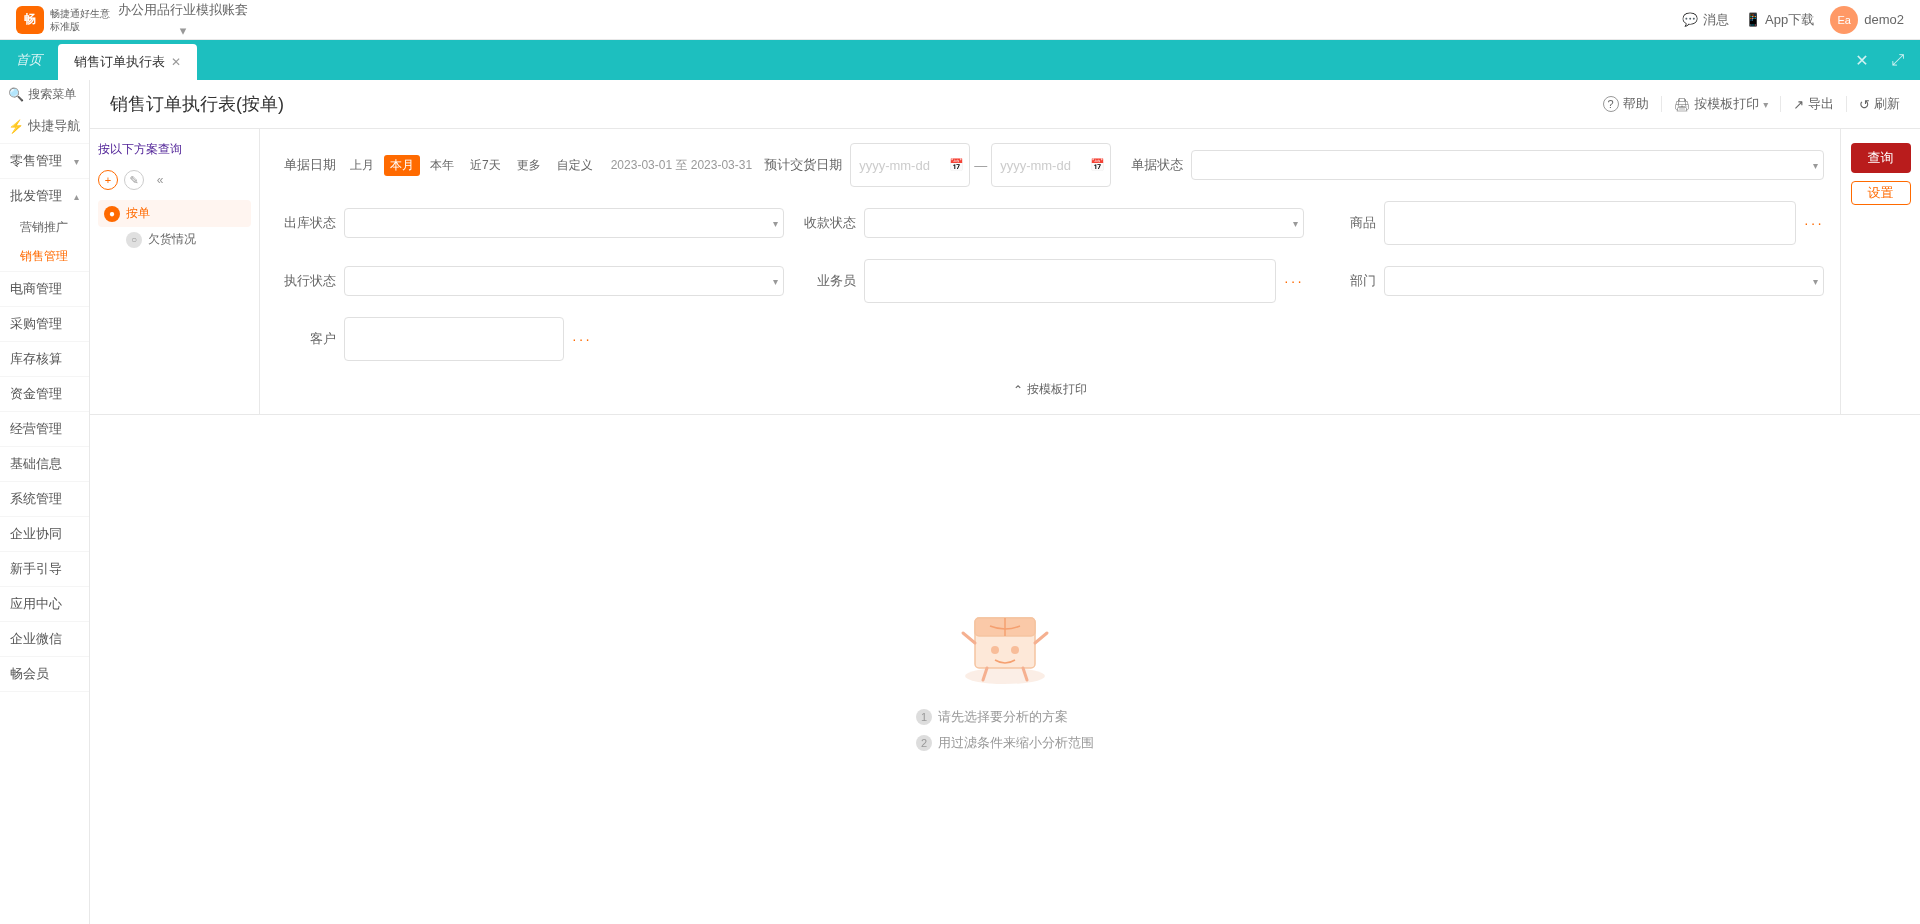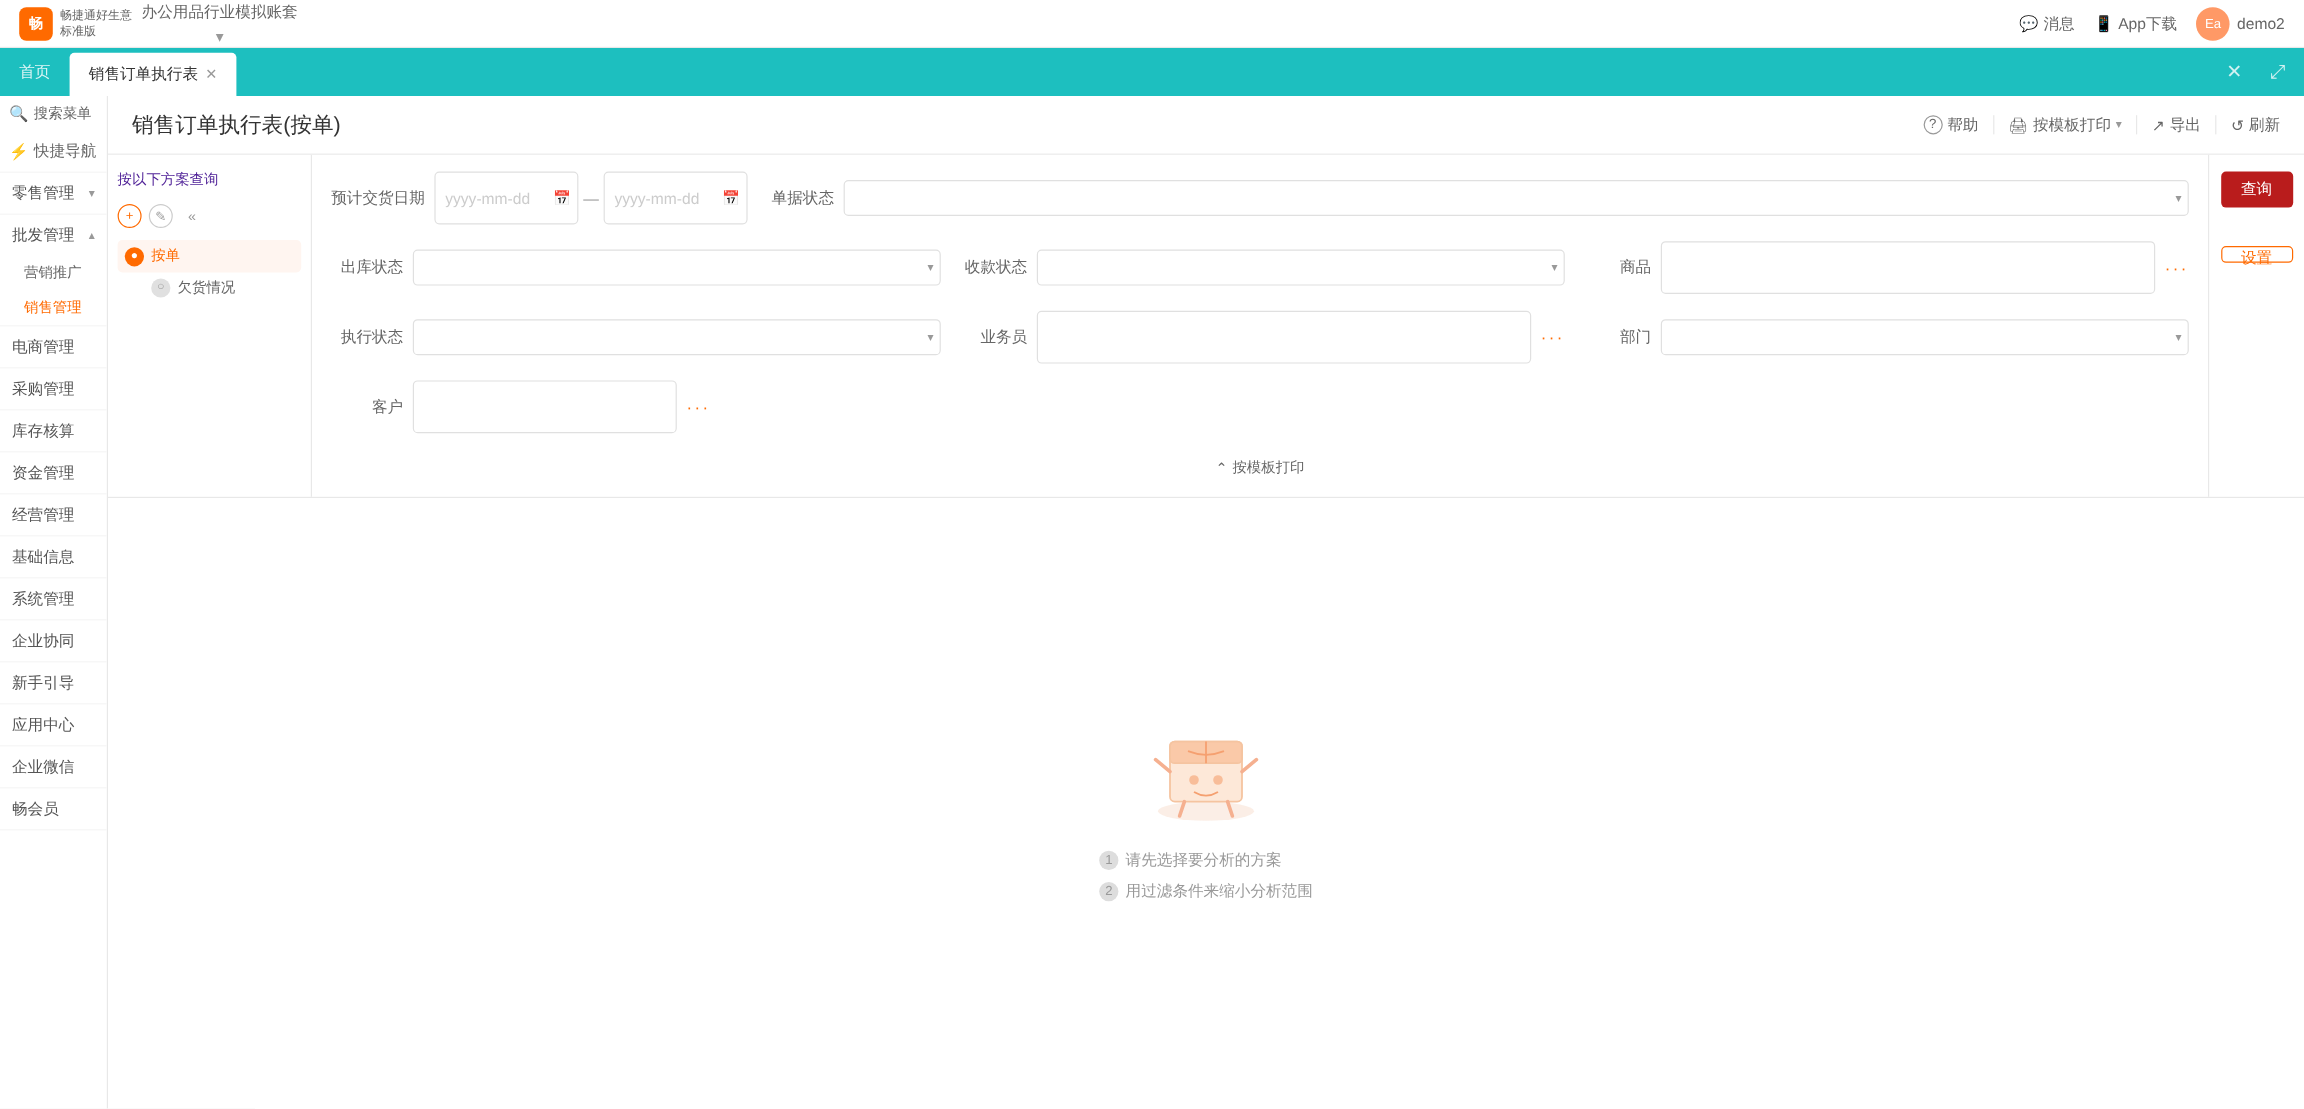--- a/index.html
+++ b/index.html
@@ -12,21 +12,21 @@
     .logo-icon { width: 28px; height: 28px; background: #ff6a00; border-radius: 6px; display: flex; align-items: center; justify-content: center; color: #fff; font-size: 12px; font-weight: bold; }
     .logo-text { font-size: 11px; color: #666; line-height: 1.3; }
     .breadcrumb-area { display: flex; align-items: center; gap: 4px; color: #666; font-size: 13px; flex-direction: column; }
     .top-bar-right { display: flex; align-items: center; gap: 16px; }
     .top-bar-action { display: flex; align-items: center; gap: 4px; color: #666; font-size: 13px; cursor: pointer; }
     .avatar { width: 28px; height: 28px; border-radius: 50%; background: #ccc; overflow: hidden; display: flex; align-items: center; justify-content: center; font-size: 11px; color: #fff; background: #ff9966; }
 
     
     .tab-bar { height: 40px; background: #1dbfbf; display: flex; align-items: stretch; flex-shrink: 0; }
     .tab-item { display: flex; align-items: center; padding: 0 16px; color: rgba(255,255,255,0.85); font-size: 13px; cursor: pointer; gap: 6px; position: relative; }
-    .tab-item.home { background: transparent; }
+    .tab-item.home { background: transparent; font-style: italic; }
     .tab-item.active { background: #fff; color: #333; border-radius: 4px 4px 0 0; margin-top: 4px; }
     .tab-close { color: #999; font-size: 12px; cursor: pointer; }
     .tab-bar-right { margin-left: auto; display: flex; align-items: center; gap: 8px; padding-right: 8px; }
     .tab-bar-btn { color: rgba(255,255,255,0.8); font-size: 16px; cursor: pointer; width: 28px; height: 28px; display: flex; align-items: center; justify-content: center; }
 
     
     .main-layout { display: flex; flex: 1; overflow: hidden; }
 
     
     .sidebar { width: 90px; background: #fff; border-right: 1px solid #e8e8e8; display: flex; flex-direction: column; flex-shrink: 0; overflow-y: auto; }
@@ -82,21 +82,21 @@
     .quick-date-btn { padding: 2px 6px; font-size: 12px; color: #666; cursor: pointer; border-radius: 3px; }
     .quick-date-btn.active { background: #ff6a00; color: #fff; border-radius: 3px; }
     .date-range-hint { font-size: 12px; color: #999; margin-left: 4px; }
     .more-dots { color: #ff6a00; font-size: 14px; cursor: pointer; letter-spacing: 2px; }
     .collapse-row { display: flex; align-items: center; justify-content: center; padding: 6px 0; }
     .collapse-row-btn { display: flex; align-items: center; gap: 4px; color: #666; font-size: 12px; cursor: pointer; }
 
     
     .action-sidebar { width: 80px; flex-shrink: 0; border-left: 1px solid #e8e8e8; display: flex; flex-direction: column; align-items: center; padding: 14px 8px; gap: 8px; }
     .query-btn { background: #b91c1c; color: #fff; border: none; border-radius: 4px; width: 60px; height: 30px; font-size: 13px; cursor: pointer; }
-    .setting-btn { background: #fff; color: #ff6a00; border: 1px solid #ff6a00; border-radius: 4px; width: 60px; height: 14px; font-size: 13px; cursor: pointer; margin-top: 24px; }
+    .setting-btn { background: #fff; color: #ff6a00; border: 1px solid #ff6a00; border-radius: 4px; width: 60px; height: 24px; font-size: 13px; cursor: pointer; }
 
     
     .empty-state { flex: 1; display: flex; flex-direction: column; align-items: center; justify-content: center; background: #fff; }
     .empty-icon { width: 120px; height: 100px; margin-bottom: 20px; }
     .empty-tips { display: flex; flex-direction: column; gap: 8px; }
     .empty-tip { display: flex; align-items: center; gap: 6px; font-size: 13px; color: #999; }
     .tip-num { width: 16px; height: 16px; border-radius: 50%; background: #ddd; color: #999; font-size: 11px; display: flex; align-items: center; justify-content: center; flex-shrink: 0; }
 
     
     ::-webkit-scrollbar { width: 4px; height: 4px; }
@@ -259,20 +259,32 @@
           <div class="plan-item-icon gray" style="font-size:10px;">○</div>
           <span>欠货情况</span>
         </div>
       </div>
 
       <div style="flex:1;display:flex;flex-direction:column;">
         <div class="filter-form">
 
           <div class="filter-row">
 
+            <div class="filter-group">
+              <span class="filter-label">单据日期</span>
+              <div class="quick-date-btns">
+                <span class="quick-date-btn">上月</span>
+                <span class="quick-date-btn active">本月</span>
+                <span class="quick-date-btn">本年</span>
+                <span class="quick-date-btn">近7天</span>
+                <span class="quick-date-btn">更多</span>
+                <span class="quick-date-btn">自定义</span>
+              </div>
+              <span class="date-range-hint">2023-03-01 至 2023-03-31</span>
+            </div>
 
             <div class="filter-group">
               <span class="filter-label">预计交货日期</span>
               <div class="date-range">
                 <div class="date-input-wrap">
                   <input class="filter-input date-input" placeholder="yyyy-mm-dd" style="">
                   <span class="cal-icon">📅</span>
                 </div>
                 <span class="date-dash">—</span>
                 <div class="date-input-wrap">

